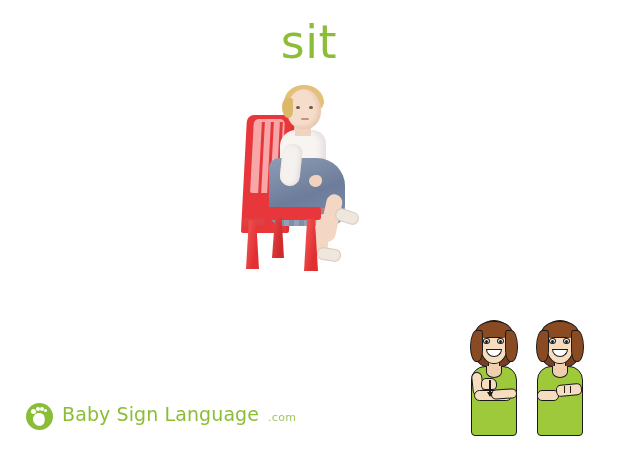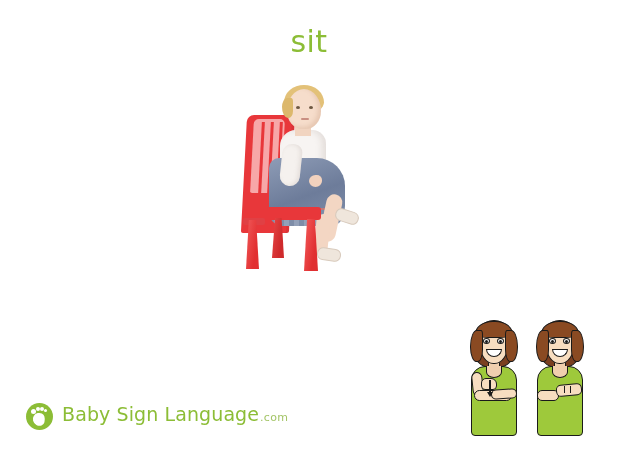--- a/index.html
+++ b/index.html
@@ -23,21 +23,21 @@
   }
 
   
   .title {
     position: absolute;
     left: 0;
     top: 14px;
     width: 618px;
     text-align: center;
     font-family: "DejaVu Sans", sans-serif;
-    font-size: 30px;
+    font-size: 46px;
     font-weight: 400;
     line-height: 56px;
     letter-spacing: 0.5px;
     color: #8cbd36;
     user-select: none;
   }
 
   
   .photo-area {
     position: absolute;
@@ -305,21 +305,21 @@
     font-weight: 400;
     color: #8cbd36;
     line-height: 22px;
     letter-spacing: 0.1px;
     white-space: nowrap;
   }
   .logo-tld {
     font-size: 11px;
     color: #a3c466;
     letter-spacing: 0.3px;
-    margin-left: 1px;
+    margin-left: 9px;
   }
 
   
   .signs {
     position: absolute;
     left: 462px;
     top: 316px;
     width: 130px;
     height: 120px;
     display: flex;

